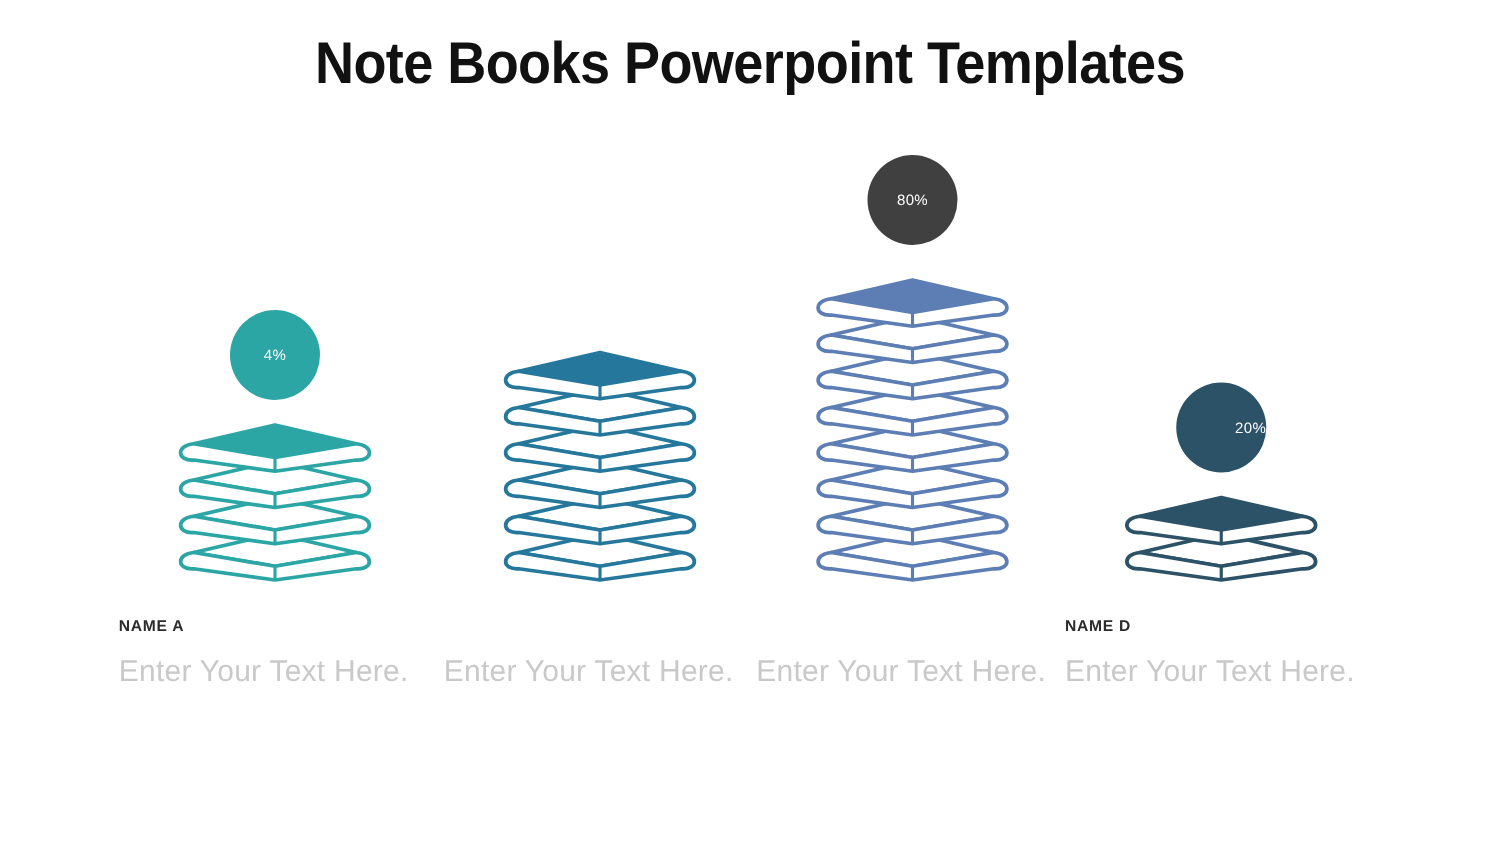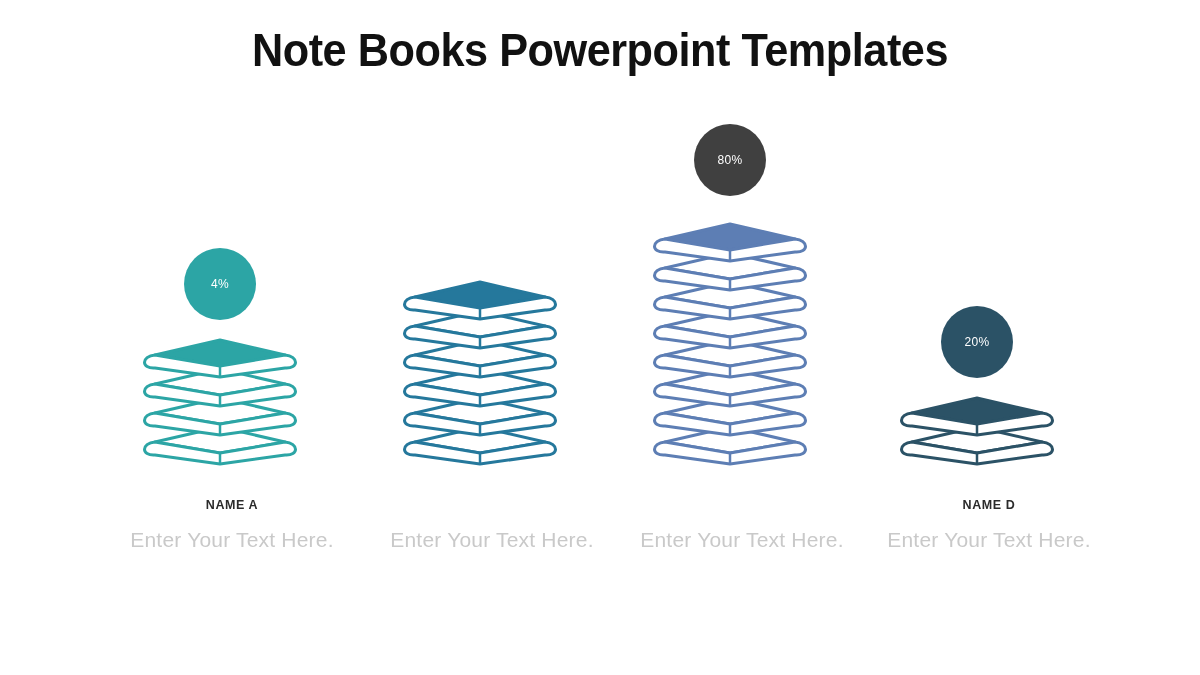--- a/index.html
+++ b/index.html
@@ -74,36 +74,36 @@
     position: absolute;
     bottom: 90px;
     left: 50%;
     transform: translateX(-50%);
   }
   .stack svg { display: block; }
 
   
   .caption {
     position: absolute;
-    left: 12px;
+    left: 0;
     width: 250px;
-    text-align: center;
+    text-align: left;
   }
   .name {
     font-family: "Liberation Sans", sans-serif;
     font-size: 12.5px;
     font-weight: bold;
     letter-spacing: 0.6px;
     color: #2b2b2b;
     white-space: nowrap;
   }
   .desc {
     margin-top: 16px;
     font-family: "Liberation Sans", sans-serif;
-    font-size: 21px;
+    font-size: 24px;
     font-weight: normal;
     color: #c9c9c9;
     letter-spacing: 0.2px;
     white-space: nowrap;
   }
 </style>
 </head>
 <body>
 
 <div id="slide">
@@ -345,21 +345,21 @@
             <line x1="85" y1="32" x2="85" y2="43" stroke="#5D7EB4" stroke-width="2.5"></line>
           </g>
         </svg>
       </div>
     <div class="caption" style="bottom: 28px; top: auto;">
       <div class="desc">Enter Your Text Here.</div>
     </div>
   </div>
 
   <div class="column" id="col-d">
-    <div class="bubble" style="background: rgb(43, 82, 102); bottom: 202px; top: auto;">
+    <div class="bubble" style="background: rgb(43, 82, 102); bottom: 202px; top: auto; justify-content: flex-end;">
       <span class="bubble-label">20%</span>
     </div>
     <div class="stack">
         <svg width="170" height="98" viewBox="0 0 170 98">
           <g>
             <path d="M 85 35
      L 150 50
      L 85 61
      L 20 50 Z" fill="#ffffff" stroke="#2B5266" stroke-width="3" stroke-linejoin="round"></path>
             <path d="M 20 50

